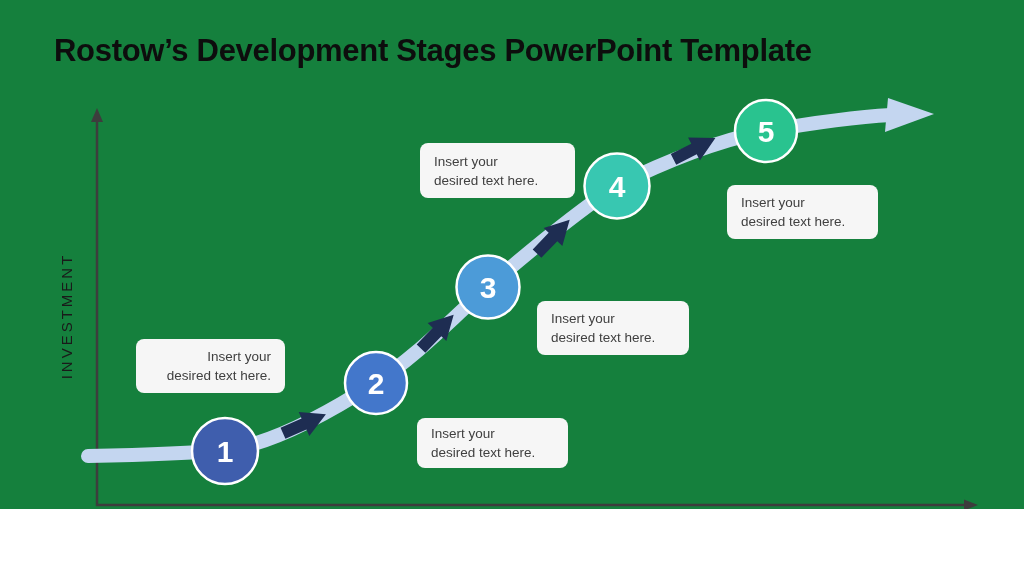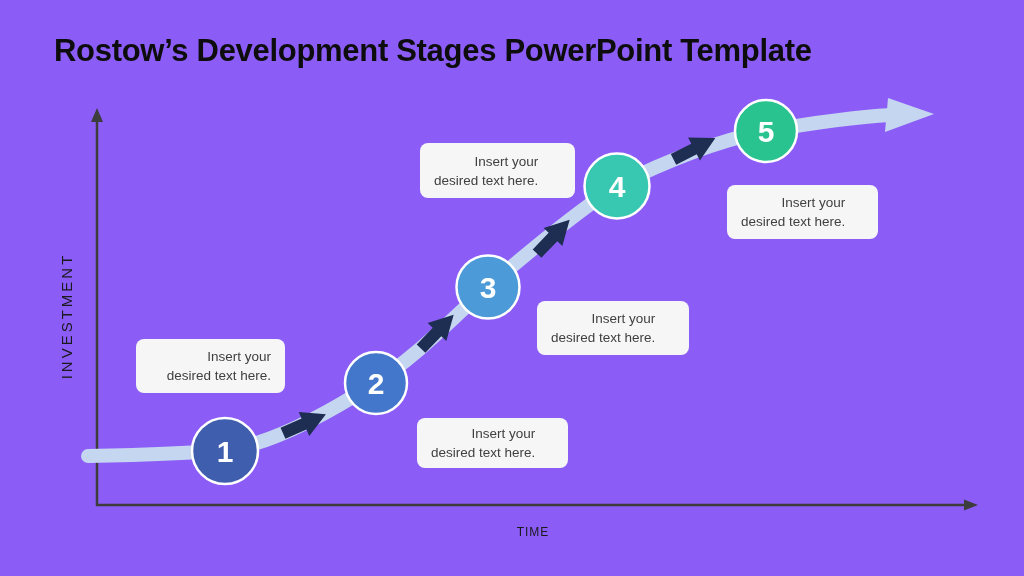--- a/index.html
+++ b/index.html
@@ -3,22 +3,22 @@
 <meta charset="utf-8">
 <style>
   html, body {
     margin: 0;
     padding: 0;
     background: #ffffff;
   }
   .slide {
     position: relative;
     width: 1024px;
-    height: 576px;
-    background: #8b5cf6;
+    height: 509px;
+    background: #15803d;
     overflow: hidden;
     font-family: "Liberation Sans", sans-serif;
   }
   .title {
     position: absolute;
     left: 54px;
     top: 33px;
     margin: 0;
     font-size: 31px;
     font-weight: 700;
@@ -57,21 +57,20 @@
     display: flex;
     align-items: center;
     padding: 6px 14px;
     box-sizing: border-box;
     color: #404040;
     font-size: 13.5px;
     line-height: 19px;
   }
   .note span {
     white-space: pre-line;
-    text-align: right;
   }
   .note.align-right {
     justify-content: flex-end;
     text-align: right;
   }
   .note.n1 { left: 136px; top: 339px; width: 149px; height: 54px; }
   .note.n2 { left: 417px; top: 418px; width: 151px; height: 50px; }
   .note.n3 { left: 537px; top: 301px; width: 152px; height: 54px; }
   .note.n4 { left: 420px; top: 143px; width: 155px; height: 55px; }
   .note.n5 { left: 727px; top: 185px; width: 151px; height: 54px; }

